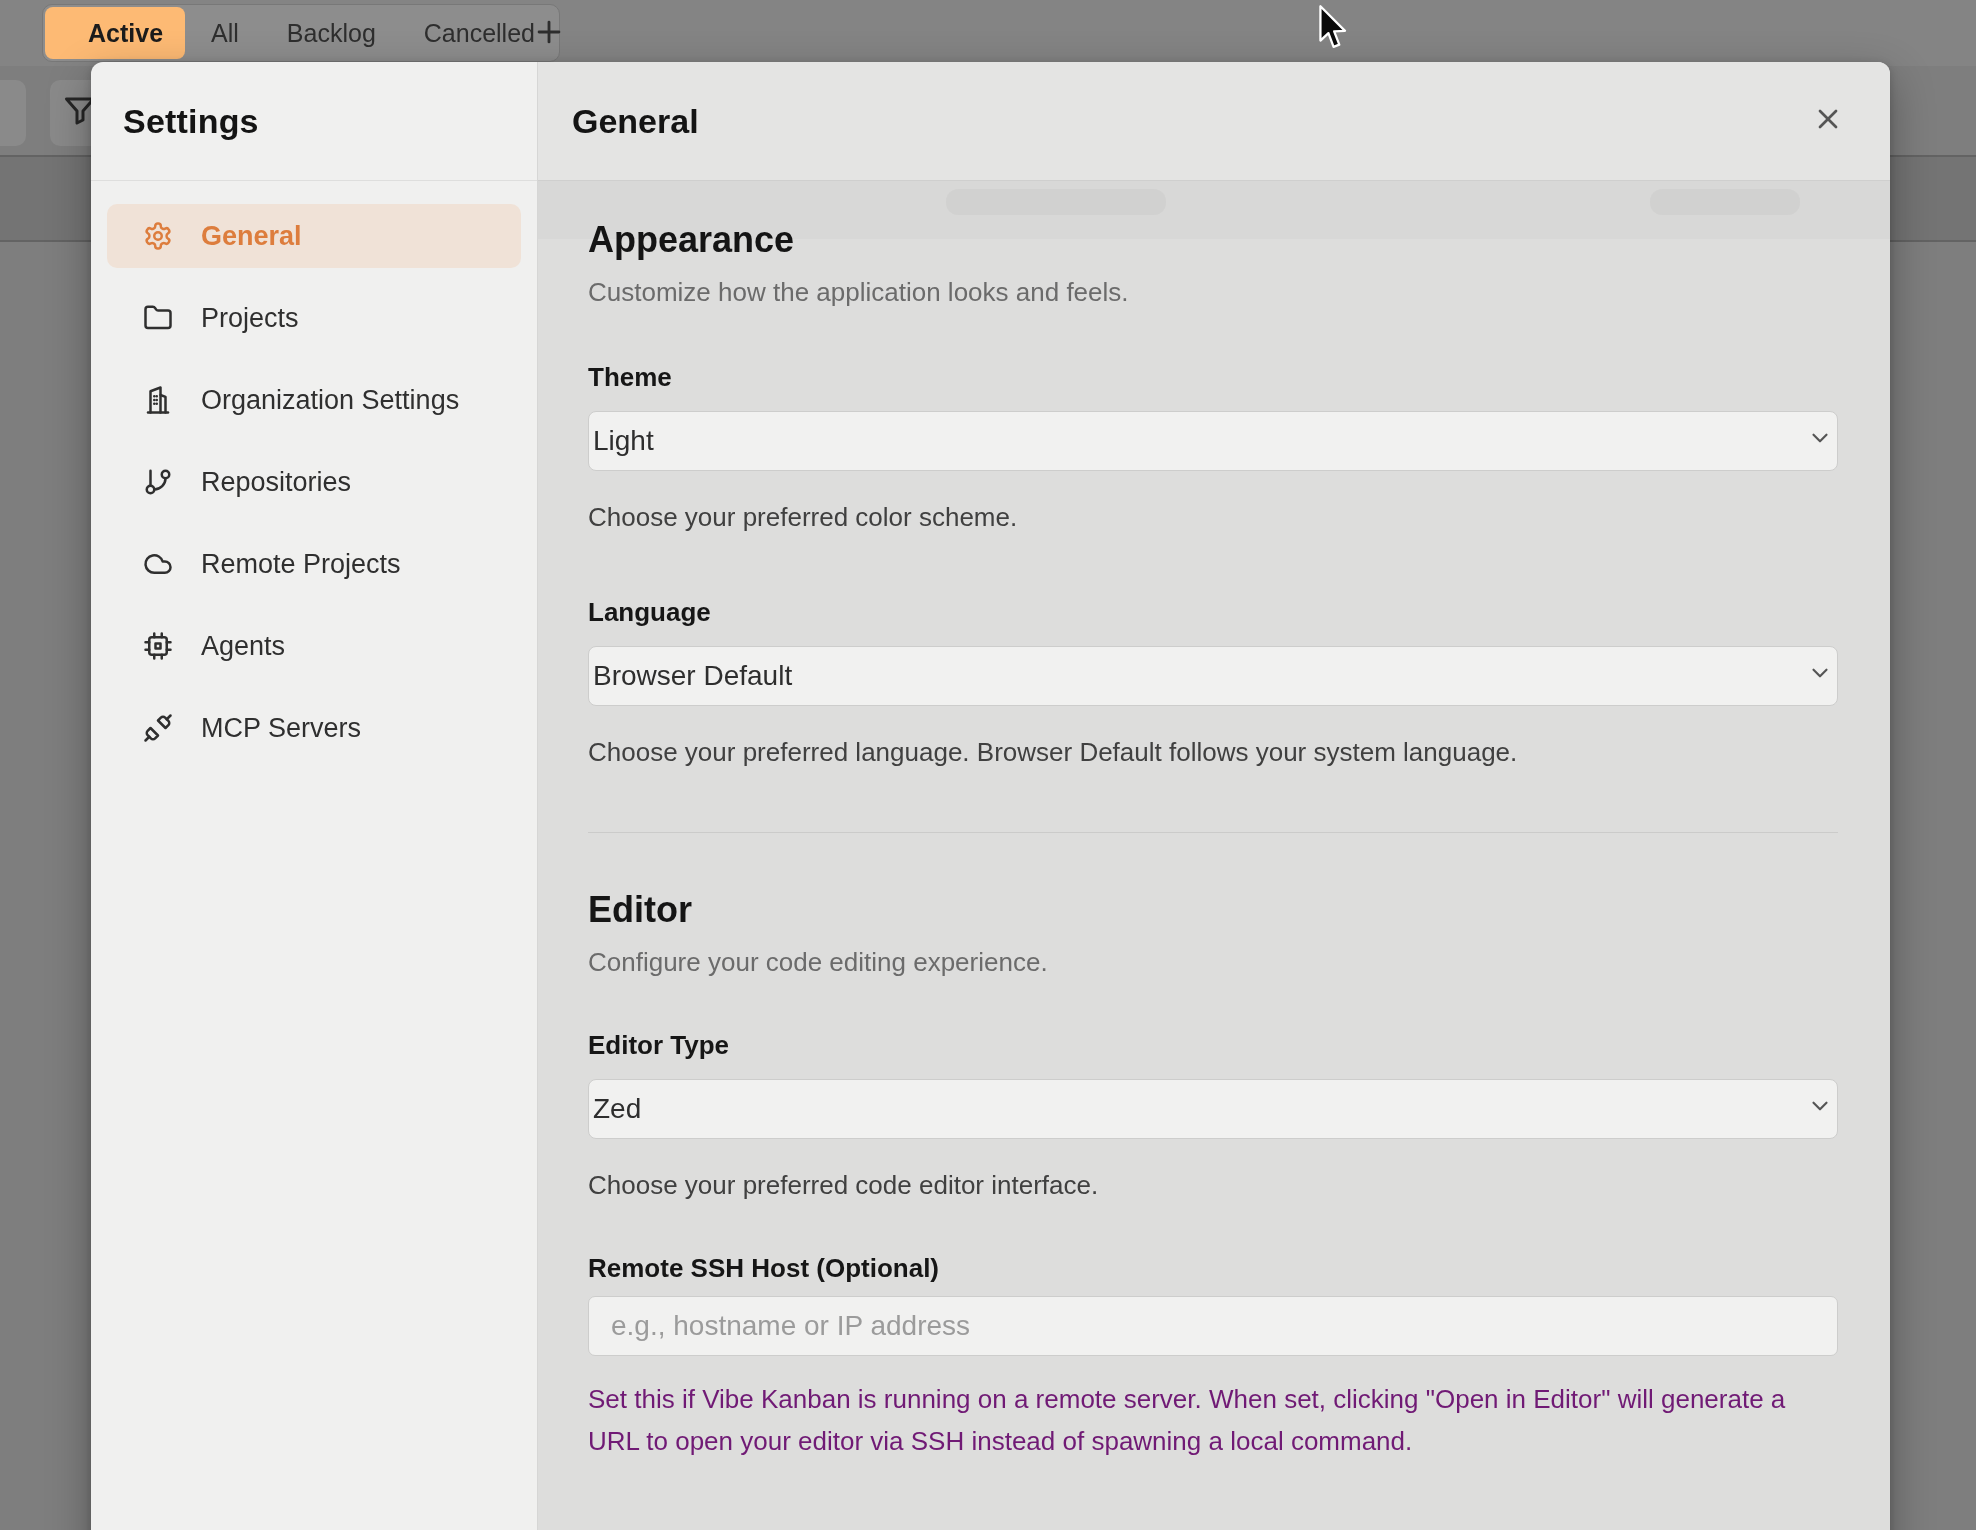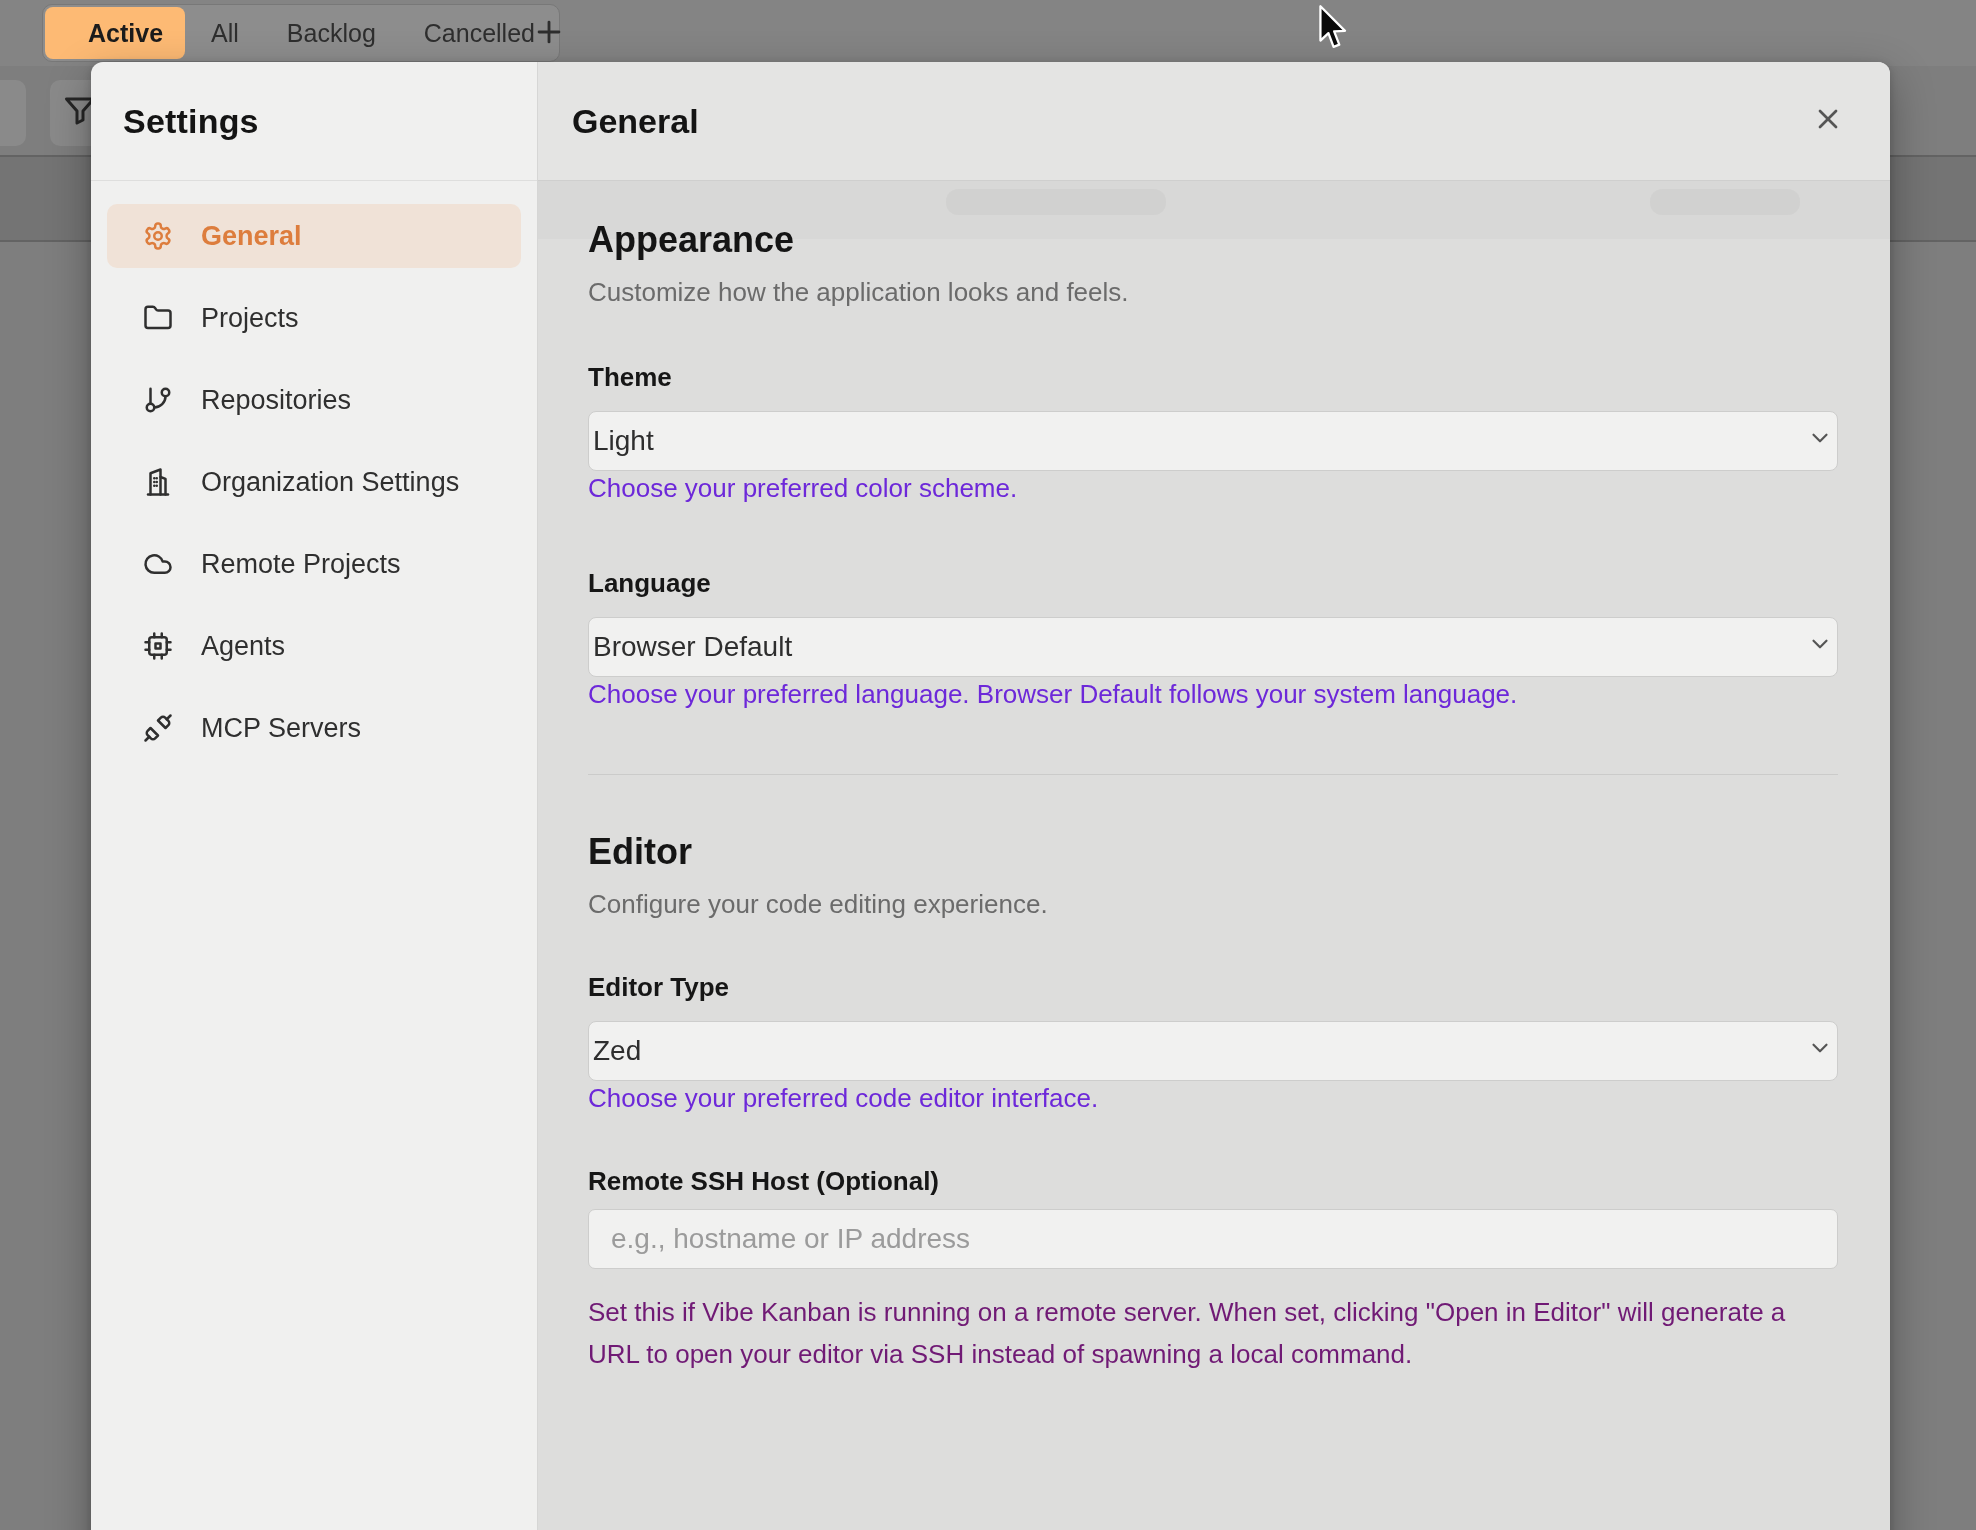--- a/index.html
+++ b/index.html
@@ -60,21 +60,21 @@
   .ghost-pill{position:absolute;top:8px;height:26px;background:rgba(0,0,0,.03);border-radius:12px;}
   .sec-title{margin-top:38px;font-size:36px;font-weight:700;color:#151515;}
   .sec-desc{margin-top:16px;font-size:26px;color:#6b6b6b;}
   .f-label{font-size:26px;font-weight:700;color:#161616;}
   .mt54{margin-top:54px;} .mt48{margin-top:64px;} .mt52{margin-top:52px;} .mt56{margin-top:56px;}
   .field-select{
     margin-top:18px;height:60px;display:flex;align-items:center;justify-content:space-between;
     background:#F1F1F0;border:1px solid #CDCDCC;border-radius:8px;padding:0 4px;box-sizing:border-box;
     font-size:28px;color:#2e2e2e;cursor:default;
   }
-  .f-help{margin-top:2px;font-size:26px;color:#6d28d9;}
+  .f-help{margin-top:31px;font-size:26px;color:#404040;}
   .divider{margin-top:64px;border-top:1px solid #CBCBCA;height:0;}
   .text-input{
     display:block;margin-top:12px;width:100%;height:60px;box-sizing:border-box;
     background:#F1F1F0;border:1px solid #CDCDCC;border-radius:7px;padding:0 22px;
     font-size:28px;color:#2e2e2e;font-family:inherit;outline:none;
   }
   .text-input::placeholder{color:#9b9b9b;}
   .ssh-help{margin-top:22px;font-size:26px;color:#701a75;line-height:42px;max-width:1225px;}
   .cursor{position:absolute;left:1316px;top:4px;z-index:100;}
 </style>
@@ -134,44 +134,44 @@
           <svg width="30" height="30" viewBox="0 0 24 24" fill="none" stroke-width="2" stroke-linecap="round" stroke-linejoin="round">
               <path d="M20 20a2 2 0 0 0 2-2V8a2 2 0 0 0-2-2h-7.9a2 2 0 0 1-1.69-.9L9.6 3.9A2 2 0 0 0 7.93 3H4a2 2 0 0 0-2 2v13a2 2 0 0 0 2 2Z"></path>
             </svg>
         </span>
         <span>Projects</span>
       </div>
 
       <div class="side-item">
         <span class="ic">
           <svg width="30" height="30" viewBox="0 0 24 24" fill="none" stroke-width="2" stroke-linecap="round" stroke-linejoin="round">
+              <path d="M6 22V5l8-3v20"></path>
+              <path d="M14 8l4 1.5V22"></path>
+              <path d="M4 22h16"></path>
+              <path d="M9 9h.01M11 9h.01M9 12h.01M11 12h.01M9 15h.01M11 15h.01"></path>
+            </svg>
+        </span>
+        <span>Organization Settings</span>
+      </div>
+
+      <div class="side-item">
+        <span class="ic">
+          <svg width="30" height="30" viewBox="0 0 24 24" fill="none" stroke-width="2" stroke-linecap="round" stroke-linejoin="round">
               <line x1="6" x2="6" y1="3" y2="15"></line>
               <circle cx="18" cy="6" r="3"></circle>
               <circle cx="6" cy="18" r="3"></circle>
               <path d="M18 9a9 9 0 0 1-9 9"></path>
             </svg>
         </span>
         <span>Repositories</span>
       </div>
 
       <div class="side-item">
         <span class="ic">
           <svg width="30" height="30" viewBox="0 0 24 24" fill="none" stroke-width="2" stroke-linecap="round" stroke-linejoin="round">
-              <path d="M6 22V5l8-3v20"></path>
-              <path d="M14 8l4 1.5V22"></path>
-              <path d="M4 22h16"></path>
-              <path d="M9 9h.01M11 9h.01M9 12h.01M11 12h.01M9 15h.01M11 15h.01"></path>
-            </svg>
-        </span>
-        <span>Organization Settings</span>
-      </div>
-
-      <div class="side-item">
-        <span class="ic">
-          <svg width="30" height="30" viewBox="0 0 24 24" fill="none" stroke-width="2" stroke-linecap="round" stroke-linejoin="round">
               <path d="M17.5 19H9a7 7 0 1 1 6.71-9h1.79a4.5 4.5 0 1 1 0 9Z"></path>
             </svg>
         </span>
         <span>Remote Projects</span>
       </div>
 
       <div class="side-item">
         <span class="ic">
           <svg width="30" height="30" viewBox="0 0 24 24" fill="none" stroke-width="2" stroke-linecap="round" stroke-linejoin="round">
               <rect x="5" y="5" width="14" height="14" rx="2"></rect>

